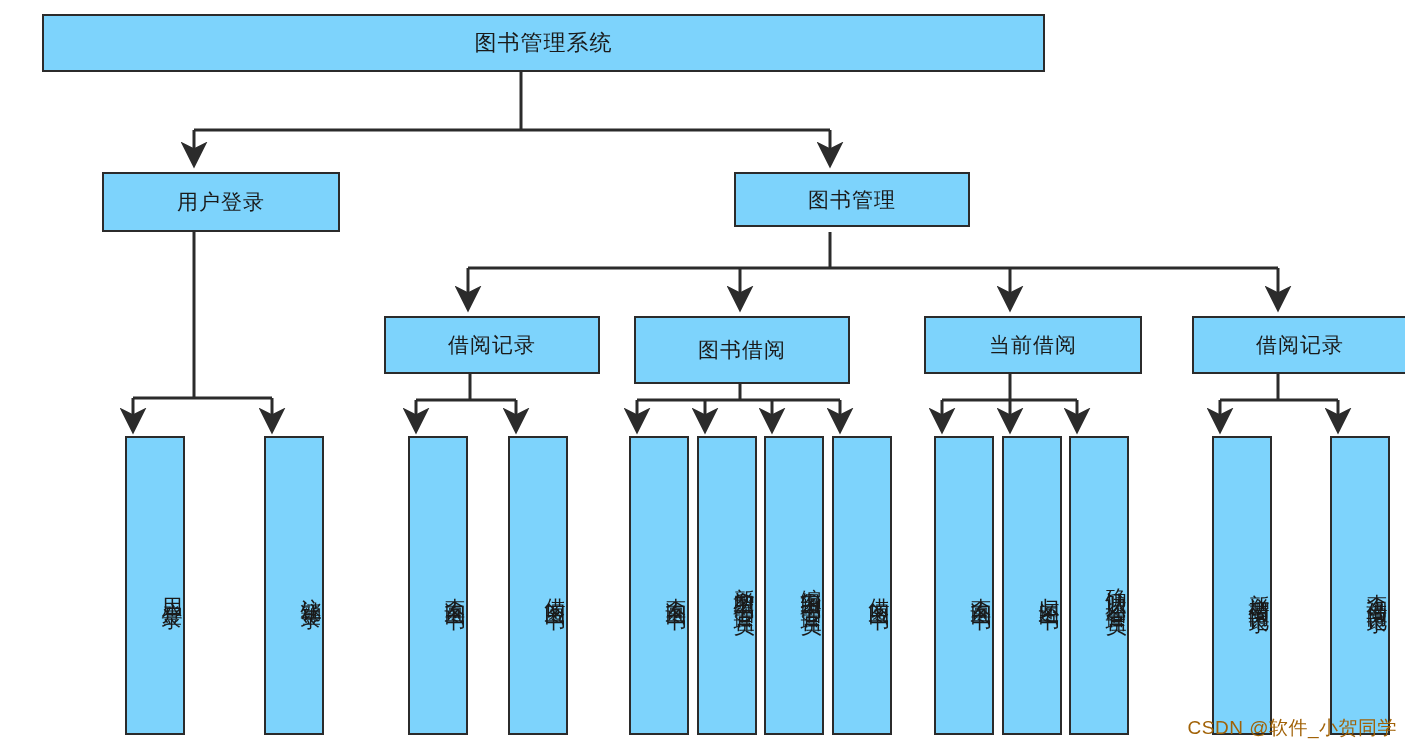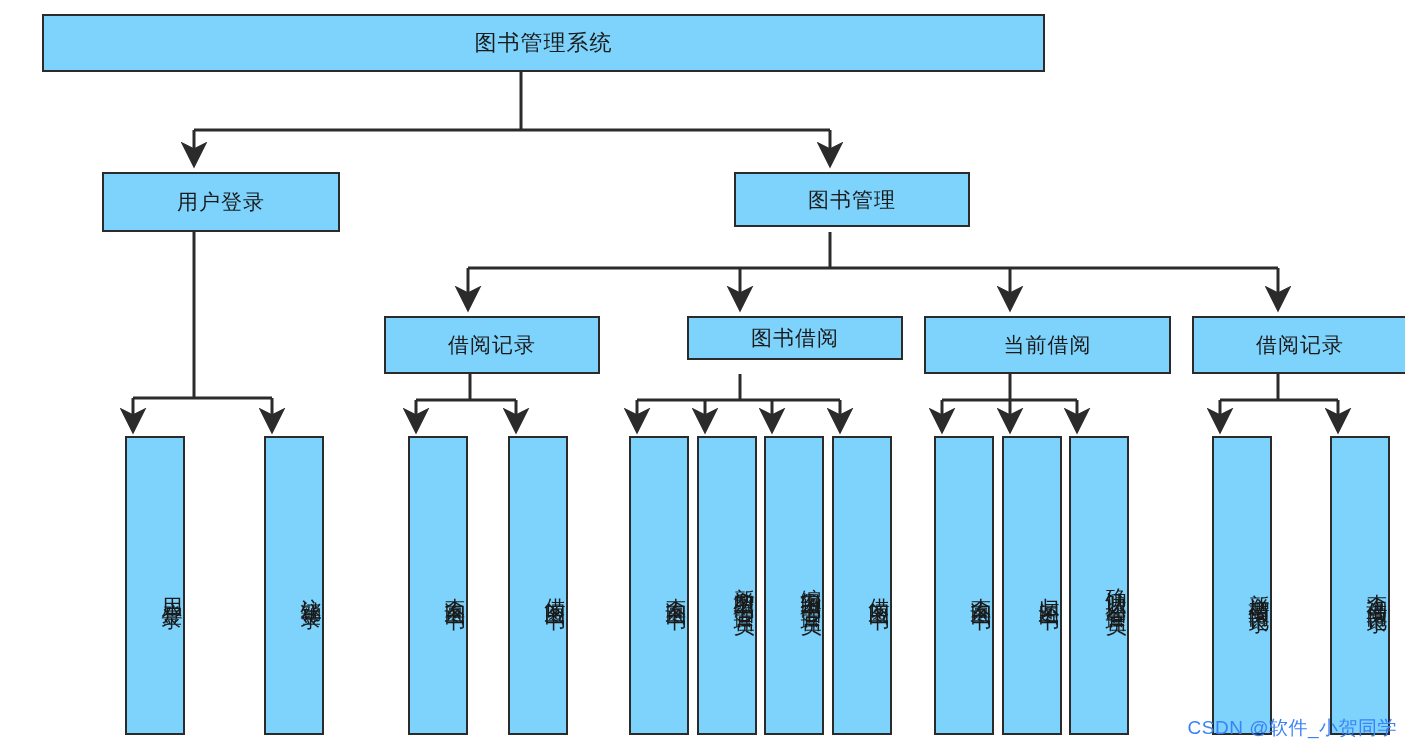--- a/index.html
+++ b/index.html
@@ -53,21 +53,21 @@
     top: 0;
     width: 1405px;
     height: 747px;
     pointer-events: none;
   }
   .watermark {
     position: absolute;
     right: 8px;
     bottom: 6px;
     font-size: 19px;
-    color: #3b82f6;
+    color: #a16207;
     white-space: nowrap;
     letter-spacing: 0.5px;
   }
 </style>
 </head>
 <body>
 
 <div id="canvas">
 
   <svg class="edges" viewBox="0 0 1405 747">
@@ -129,25 +129,25 @@
   </div>
 
   <div class="node node-h" style="left:712px; top:172px; width:236px; height:55px;">
     <span>图书管理</span>
   </div>
 
   <div class="node node-h" style="left:362px; top:316px; width:216px; height:58px;">
     <span>借阅记录</span>
   </div>
 
-  <div class="node node-h" style="left:665px; top:316px; width:216px; height:44px;">
+  <div class="node node-h" style="left:612px; top:316px; width:216px; height:68px;">
     <span>图书借阅</span>
   </div>
 
-  <div class="node node-h" style="left:902px; top:316px; width:247px; height:58px;">
+  <div class="node node-h" style="left:902px; top:316px; width:218px; height:58px;">
     <span>当前借阅</span>
   </div>
 
   <div class="node node-h" style="left:1170px; top:316px; width:216px; height:58px;justify-content:center;">
     <span>借阅记录</span>
   </div>
 
   <div class="node node-v" style="left:103px; top:436px; width:60px; height:299px;">
     <span class="vtext">用户登录</span>
   </div>

